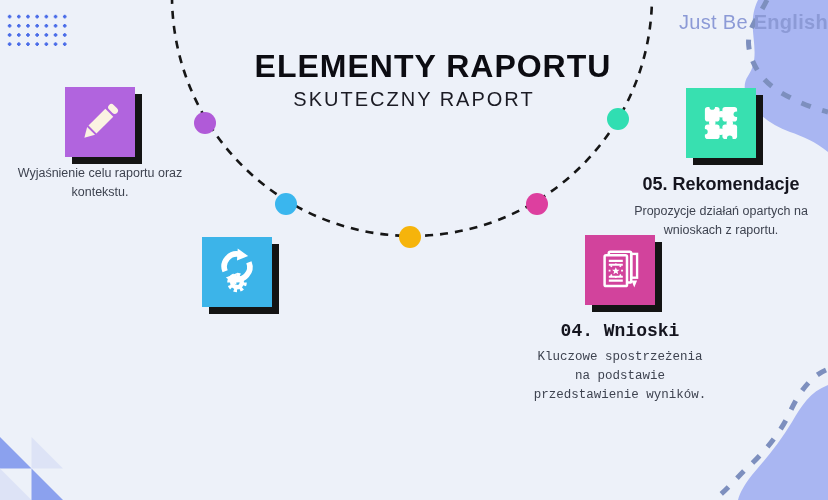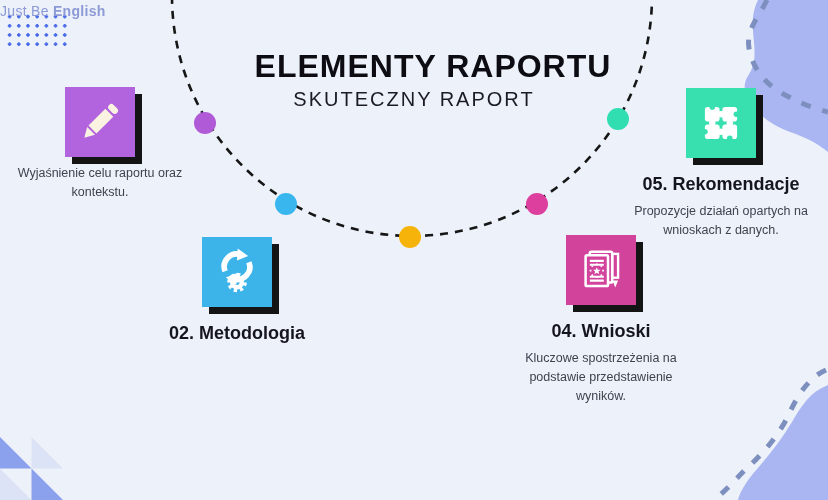--- a/index.html
+++ b/index.html
@@ -14,38 +14,38 @@
     position:absolute;left:4px;top:11px;width:64px;height:37px;
     background-image:radial-gradient(circle,#4a6ce8 1.7px,transparent 1.9px);
     background-size:9.2px 9.2px;background-position:1px 1px;
   }
   .blob-tr{position:absolute;right:0;top:0;}
   .blob-br{position:absolute;right:0;bottom:0;}
   .triangles{position:absolute;left:0;top:437px;}
   .arc-svg{position:absolute;left:0;top:0;pointer-events:none;}
   .tl-dot{position:absolute;width:22px;height:22px;border-radius:50%;}
   
-  .brand{position:absolute;top:3px;left:0;width:100%;text-align:left;
-    font-size:14px;color:#8c9ad6;letter-spacing:.3px;}
+  .brand{position:absolute;top:11px;left:0;width:100%;text-align:right;
+    font-size:20px;color:#8c9ad6;letter-spacing:.3px;}
   .brand b{font-weight:700;}
   .title{position:absolute;top:48px;left:0;width:100%;text-align:center;
     font-size:32px;font-weight:800;color:#0c0c12;letter-spacing:1px;margin:0;padding-left:19px;}
   .subtitle{position:absolute;top:88px;left:0;width:100%;text-align:center;
     font-size:20px;font-weight:400;color:#1b1b24;letter-spacing:2px;margin:0;}
   
   .item{position:absolute;width:184px;text-align:center;}
   .icon-box{width:70px;height:70px;margin:0 auto;box-shadow:7px 7px 0 0 #141414;
     display:flex;align-items:center;justify-content:center;}
   .icon-box svg{width:56px;height:56px;}
   .item-title{margin-top:16px;font-size:18px;font-weight:700;color:#15151f;white-space:nowrap;}
   .item-desc{margin-top:7px;font-size:12.5px;line-height:1.5;color:#3e4350;}
   .item-1{left:8px;top:87px;}
   .item-2{left:145px;top:237px;}
   .item-3{left:322px;top:278px;}
-  .item-4{left:509px;top:235px;}
+  .item-4{left:528px;top:235px;font-family:Liberation Mono, monospace;}
   .item-5{left:629px;top:88px;}
 </style>
 </head>
 <body>
 
 <div class="canvas">
 
   <div class="dot-grid"></div>
 
   <svg class="blob-tr" width="188" height="190" viewBox="0 0 188 190">
@@ -96,21 +96,20 @@
     <div class="icon-box" style="background: rgb(60, 180, 233); color: rgb(60, 180, 233);">
       <svg viewBox="0 0 40 40">
         <path d="M 11.5,19.5 A 9 9 0 0 1 22,7.4" fill="none" stroke="#fff" stroke-width="4"></path>
         <polygon points="20.5,3.2 28,8.6 20,11.8" fill="#fff"></polygon>
         <path d="M 28.5,13 A 9 9 0 0 1 18,25.1" fill="none" stroke="#fff" stroke-width="4"></path>
         <polygon points="19.5,29.3 12,23.9 20,20.7" fill="#fff"></polygon>
         <circle cx="20" cy="27.5" r="3.4" fill="none" stroke="#fff" stroke-width="3.2"></circle>
         <circle cx="20" cy="27.5" r="5.7" fill="none" stroke="#fff" stroke-width="2.6" stroke-dasharray="2.3 2.15"></circle>
       </svg>
     </div>
-    <div class="item-title">02. Metodologia</div>
   </div>
 
 
   <div class="item item-4">
     <div class="icon-box" style="background: rgb(210, 67, 156); color: rgb(210, 67, 156);">
       <svg viewBox="0 0 40 40">
         <rect x="12" y="7" width="16" height="22" rx="1" fill="none" stroke="#fff" stroke-width="1.8"></rect>
         <rect x="28.2" y="8.5" width="4" height="17" fill="currentColor" stroke="#fff" stroke-width="1.7"></rect>
         <polygon points="28.2,27.5 32.2,27.5 30.2,32.5" fill="#fff"></polygon>
         <rect x="9" y="9.5" width="16" height="22" rx="1" fill="currentColor" stroke="#fff" stroke-width="1.8"></rect>
@@ -136,16 +135,16 @@
           <rect x="8.5" y="21" width="10.5" height="10.5" rx="2"></rect>
           <circle cx="13.75" cy="19.8" r="2.3"></circle>
         </g>
         <circle cx="13.75" cy="8.5" r="2" fill="currentColor"></circle>
         <circle cx="31" cy="13.75" r="2" fill="currentColor"></circle>
         <circle cx="26.25" cy="31" r="2" fill="currentColor"></circle>
         <circle cx="8.5" cy="26.25" r="2" fill="currentColor"></circle>
       </svg>
     </div>
     <div class="item-title">05. Rekomendacje</div>
-    <div class="item-desc">Propozycje działań opartych na wnioskach z danych.</div>
+    <div class="item-desc">Propozycje działań opartych na wnioskach z raportu.</div>
   </div>
 
 </div>
 
 </body></html>

